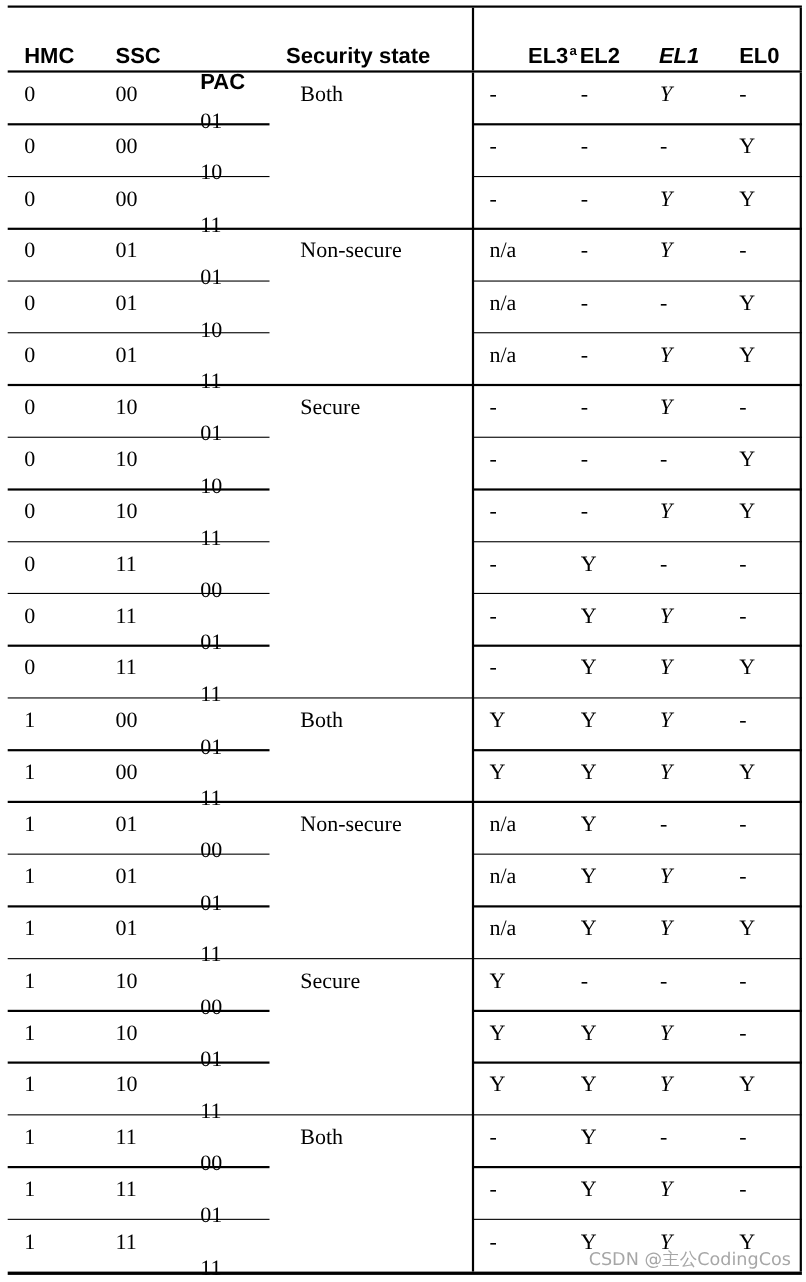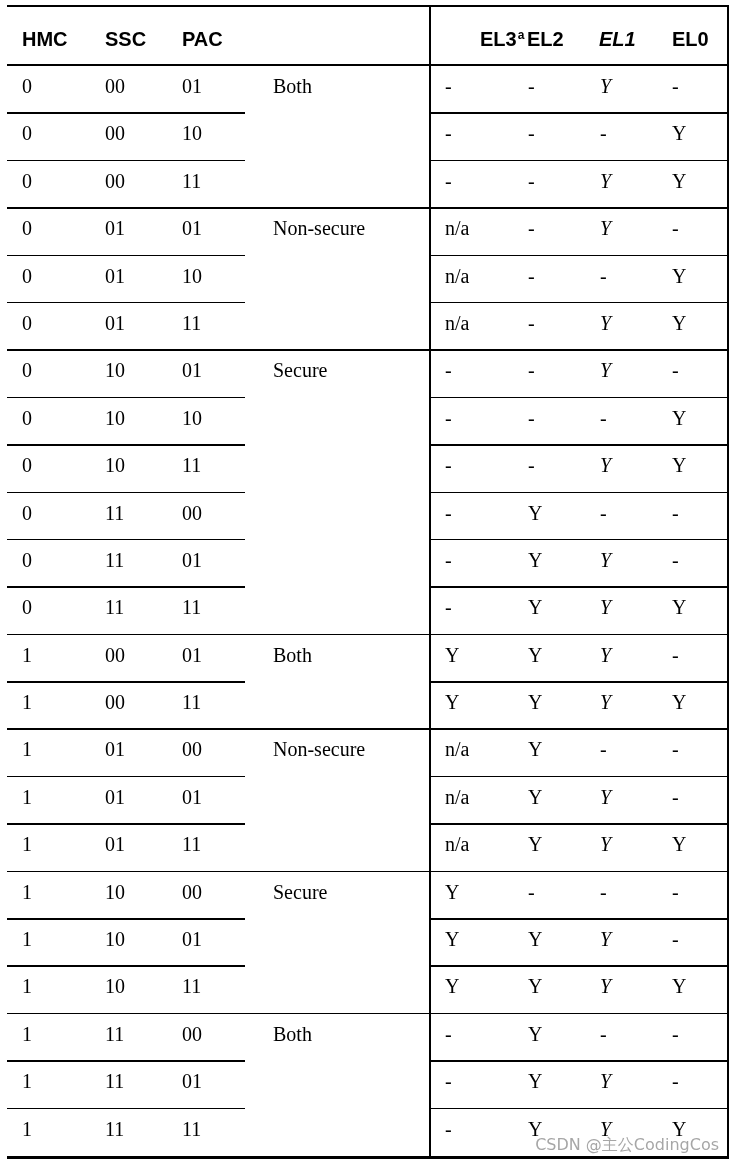--- a/index.html
+++ b/index.html
@@ -21,21 +21,21 @@
     border-top: 2px solid #000;
     border-bottom: 3px solid #000;
   }
   .hdr {
     position: relative;
     height: 57px;
     border-bottom: 2px solid #000;
   }
   .hdr .cell {
     position: absolute;
-    top: 4px;
+    top: 16px;
     height: 45px;
     line-height: 57px;
     font-family: "Liberation Sans", sans-serif;
     font-weight: bold;
     font-size: 20px;
     color: #000;
     white-space: nowrap;
   }
   .hdr sup {
     font-size: 12px;
@@ -89,21 +89,21 @@
     right: 0;
     top: -1px;
     height: 1.5px;
     background: #000;
   }
   .row.group-start .rline-left {
     width: 423px;
   }
   .c-hmc { left: 15px; }
   .c-ssc { left: 98px; }
-  .c-pac { left: 175px; }
+  .c-pac { left: 175px; margin-top: 24px; }
   .c-sec { left: 266px; }
   .c-el3 { left: 438px; }
   .c-el2 { left: 521px; }
   .c-el1 { left: 593px; font-style: italic; }
   .c-el0 { left: 665px; }
   .hdr .c-hmc { left: 15px; }
   .hdr .c-ssc { left: 98px; }
   .hdr .c-pac { left: 175px; }
   .hdr .c-sec { left: 253px; }
   .hdr .c-el3 { left: 438px; margin-left: 35px; }
@@ -122,20 +122,21 @@
   }
 </style>
 </head>
 <body>
 
 <div class="tbl">
   <div class="hdr">
     <span class="cell c-hmc">HMC</span>
     <span class="cell c-ssc">SSC</span>
     <span class="cell c-pac">PAC</span>
+    <span class="cell c-sec">Security state</span>
     <span class="cell c-el3"><span>EL3</span><sup>a</sup></span>
     <span class="cell c-el2">EL2</span>
     <span class="cell c-el1">EL1</span>
     <span class="cell c-el0">EL0</span>
     <div class="vdiv"></div>
     <div class="rdiv"></div>
   </div>
   <div class="body" id="tbody">
     <div class="vdiv"></div>
     <div class="rdiv"></div>

